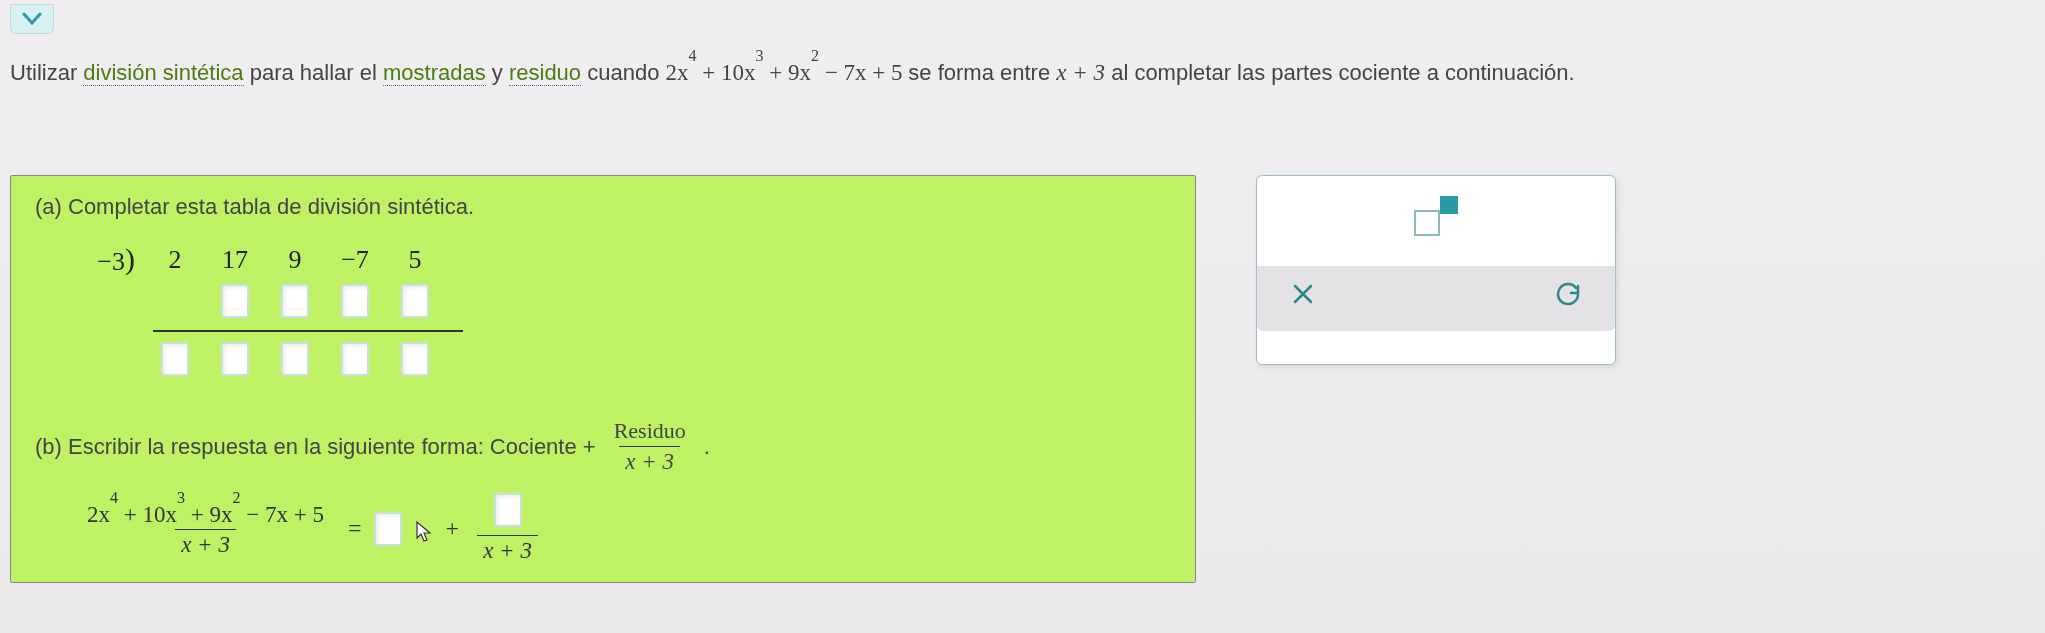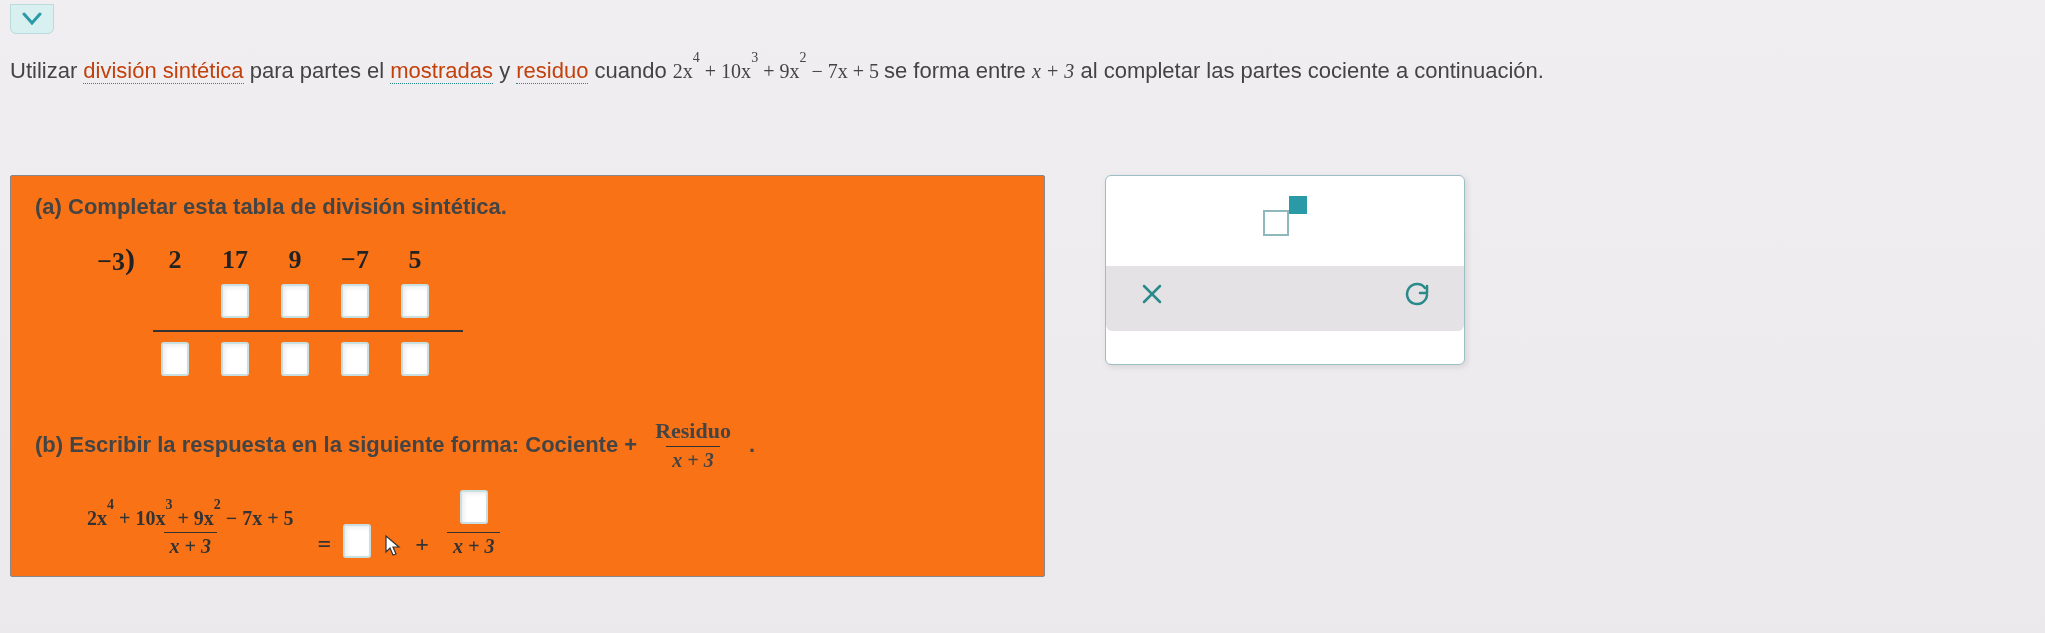--- a/index.html
+++ b/index.html
@@ -27,43 +27,42 @@
   }
   .problem-text {
     position: absolute;
     top: 52px;
     left: 10px;
     right: 20px;
     line-height: 1.7;
     color: #444;
   }
   .link {
-    color: #c2410c;
+    color: #4d7c0f;
     border-bottom: 1px dotted #2a8a8a;
     cursor: pointer;
   }
-  .math { font-family: 'Times New Roman', serif; font-style: italic; font-size: 20px; }
+  .math { font-family: 'Times New Roman', serif; font-style: italic; font-size: 23px; }
   .math .n { font-style: normal; }
   sup { font-size: 0.7em; position: relative; top: -0.6em; font-style: normal; }
 
   .work-area {
     position: absolute;
     top: 175px;
     left: 10px;
     display: flex;
     gap: 60px;
   }
 
   .panel-a {
-    width: 1035px;
-    background: #f97316;
+    width: 1186px;
+    background: #bef264;
     border: 1px solid #888;
     border-radius: 2px;
     padding: 18px 24px 18px 24px;
-    font-weight: bold;
   }
   .panel-a .heading { color: #444; margin-bottom: 18px; }
 
   .synth {
     margin-left: 40px;
     font-family: 'Times New Roman', serif;
     font-size: 26px;
     color: #222;
   }
   .synth-row { display: flex; align-items: center; height: 44px; }
@@ -103,21 +102,21 @@
     font-size: 22px;
     margin: 0 6px;
   }
   .frac .num { padding: 0 6px 2px 6px; }
   .frac .den { border-top: 1.5px solid #333; padding: 2px 6px 0 6px; }
 
   .eq-line {
     margin-top: 12px;
     margin-left: 40px;
     display: flex;
-    align-items: flex-end;
+    align-items: center;
     gap: 12px;
     font-family: 'Times New Roman', serif;
     font-size: 24px;
   }
   .cursor-icon { position: relative; top: 6px; }
 
   .tools {
     width: 360px;
     background: #fff;
     border: 1px solid #9bbfc4;
@@ -166,21 +165,21 @@
 
 <div class="chevron">
   <svg width="20" height="14" viewBox="0 0 20 14">
     <path d="M2 2 L10 11 L18 2" stroke="#2a9aa6" stroke-width="3" fill="none" stroke-linecap="round"></path>
   </svg>
 </div>
 
 <div class="problem-text">
   <span>Utilizar </span>
   <span class="link">división sintética</span>
-  <span> para partes el </span>
+  <span> para hallar el </span>
   <span class="link">mostradas</span>
   <span> y </span>
   <span class="link">residuo</span>
   <span> cuando </span>
   <span class="math">
     <span class="n">2x</span><sup>4</sup><span class="n"> + 10x</span><sup>3</sup><span class="n"> + 9x</span><sup>2</sup><span class="n"> − 7x + 5</span>
   </span>
   <span> se forma entre </span>
   <span class="math"><span>x + 3</span></span>
   <span> al completar las partes cociente a continuación.</span>

